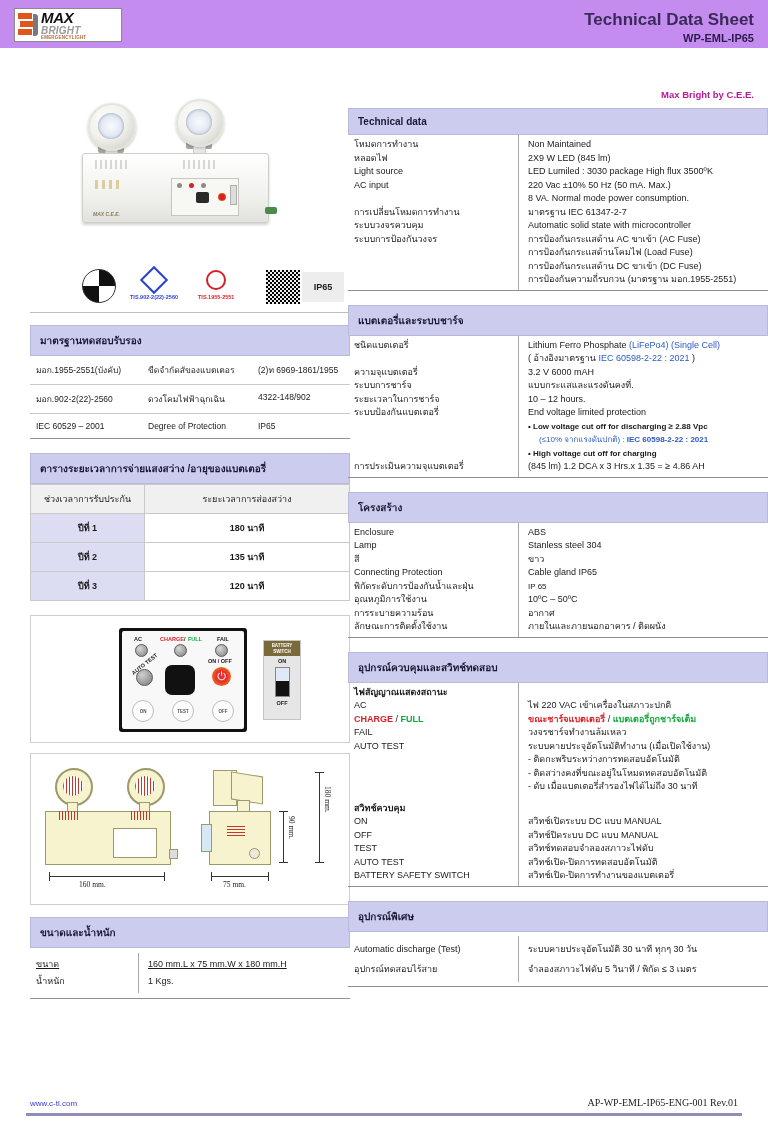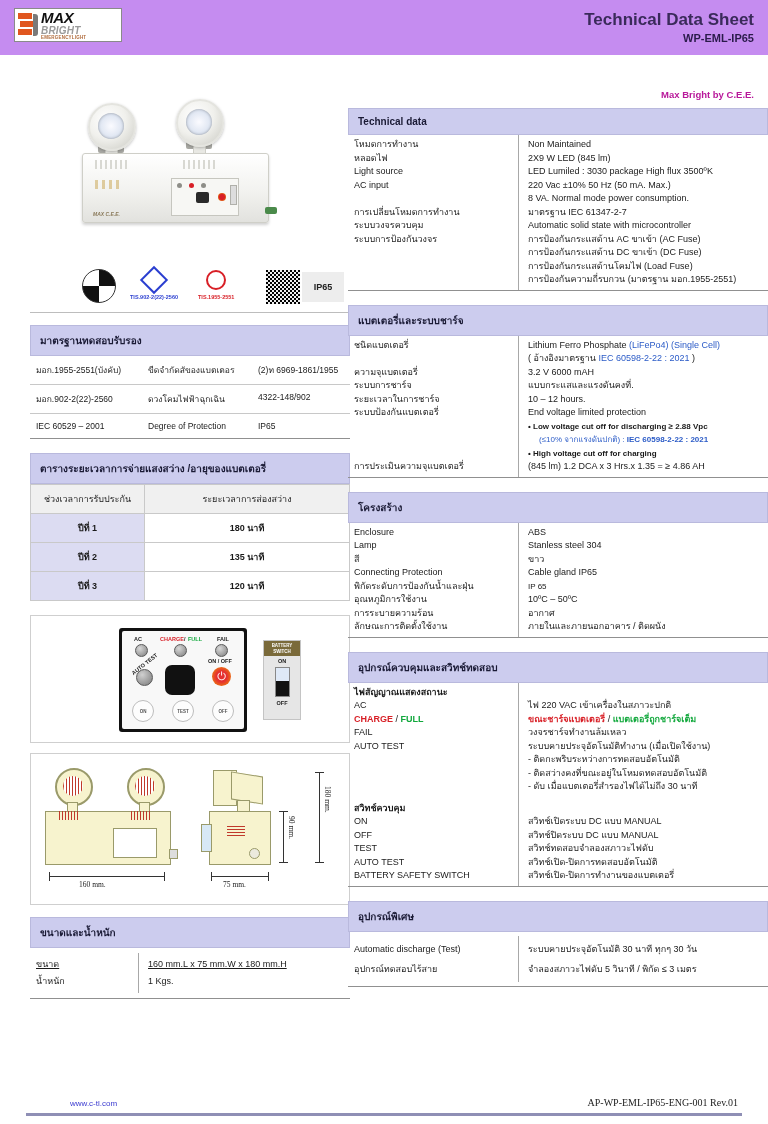--- a/index.html
+++ b/index.html
@@ -3,21 +3,21 @@
 <meta charset="utf-8">
 <style>
   html,body{margin:0;padding:0;}
   body{
     width:768px;height:1124px;background:#ffffff;
     font-family:"Liberation Sans","DejaVu Sans",sans-serif;
     color:#1a1a1a;position:relative;overflow:hidden;
   }
   
   .topbar{
-    position:absolute;left:0;top:0;width:768px;height:55px;
+    position:absolute;left:0;top:0;width:768px;height:48px;
     background:#c58cf0;
   }
   .logo-box{
     position:absolute;left:14px;top:8px;width:108px;height:34px;
     background:#ffffff;border:1px solid #8a8a8a;
     display:flex;align-items:center;gap:3px;padding:0 3px;box-sizing:border-box;
   }
   .logo-blocks{width:20px;height:26px;position:relative;flex:0 0 auto;}
   .logo-blocks i{position:absolute;left:0;width:14px;height:6px;background:#e0561f;display:block;}
   .logo-blocks i:nth-child(1){top:1px;}
@@ -160,21 +160,21 @@
   .arw{position:absolute;background:#333;}
   .lamp-f{position:absolute;width:34px;height:34px;border-radius:50%;background:#f7f3ce;border:2px solid #9a9a6a;}
   .lamp-f::after{content:"";position:absolute;left:6px;top:6px;width:20px;height:20px;border-radius:50%;
     background:repeating-linear-gradient(90deg,#c0392b 0 1px,#fff 1px 3px),repeating-linear-gradient(0deg,#c0392b 0 1px,transparent 1px 3px);}
   .grill{position:absolute;background:repeating-linear-gradient(0deg,#c0392b 0 1px,transparent 1px 3px);}
   .vgrill{position:absolute;background:repeating-linear-gradient(90deg,#c0392b 0 1px,transparent 1px 3px);}
 
   
   .footer{position:absolute;left:0;bottom:8px;width:768px;}
   .footer .line{height:3px;background:#8f8fb5;margin:0 26px;}
-  .footer .url{position:absolute;left:30px;bottom:8px;font-size:8px;color:#3a3ad0;margin-left:40px;}
+  .footer .url{position:absolute;left:30px;bottom:8px;font-size:8px;color:#3a3ad0;}
   .footer .doc{position:absolute;right:30px;bottom:8px;font-size:10px;font-family:"Liberation Serif",serif;color:#222;}
 </style>
 </head>
 <body>
 
 <div class="topbar">
   <div class="logo-box">
     <span class="logo-blocks">
         <i></i>
         <i></i>
@@ -397,25 +397,25 @@
       <div class="row">
           <span class="k">ระบบวงจรควบคุม</span>
           <span class="v">Automatic solid state with microcontroller</span>
         </div>
       <div class="row">
           <span class="k">ระบบการป้องกันวงจร</span>
           <span class="v">การป้องกันกระแสด้าน AC ขาเข้า (AC Fuse)</span>
         </div>
       <div class="row">
           <span class="k"></span>
+          <span class="v">การป้องกันกระแสด้านโคมไฟ (Load Fuse)</span>
+        </div>
+      <div class="row">
+          <span class="k"></span>
           <span class="v">การป้องกันกระแสด้าน DC ขาเข้า (DC Fuse)</span>
-        </div>
-      <div class="row">
-          <span class="k"></span>
-          <span class="v">การป้องกันกระแสด้านโคมไฟ (Load Fuse)</span>
         </div>
       <div class="row">
           <span class="k"></span>
           <span class="v">การป้องกันความถี่รบกวน (มาตรฐาน มอก.1955-2551)</span>
         </div>
     </div>
   </div>
 
   <div class="sec">
     <div class="sec-head">แบตเตอรี่และระบบชาร์จ</div>

